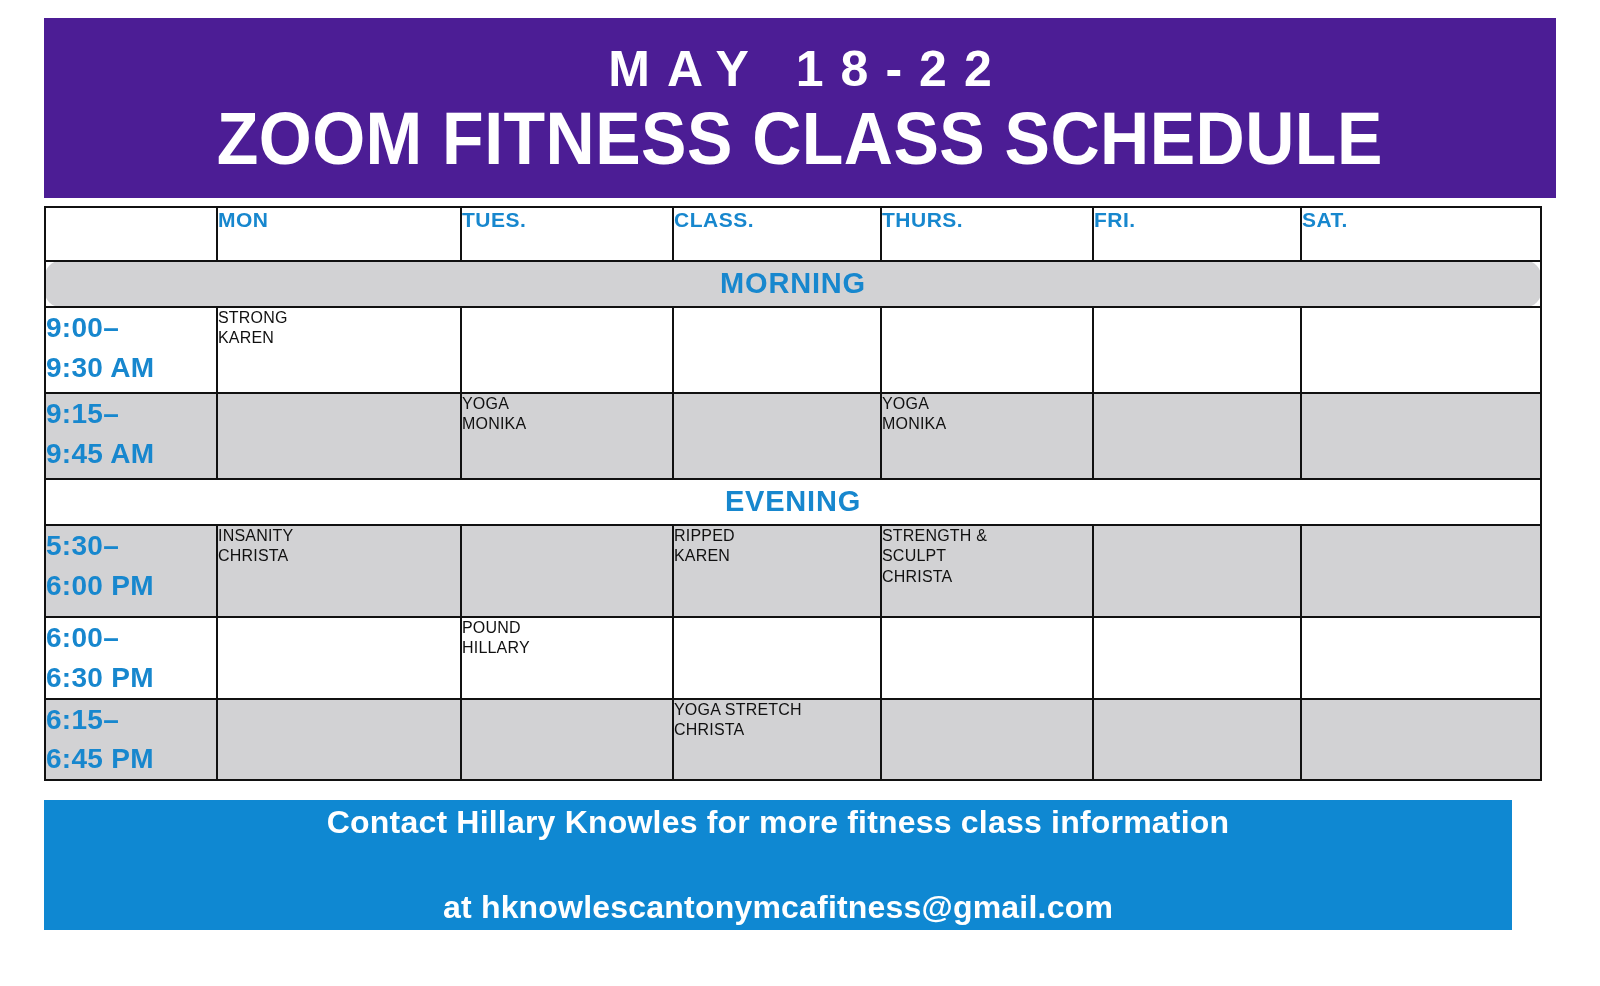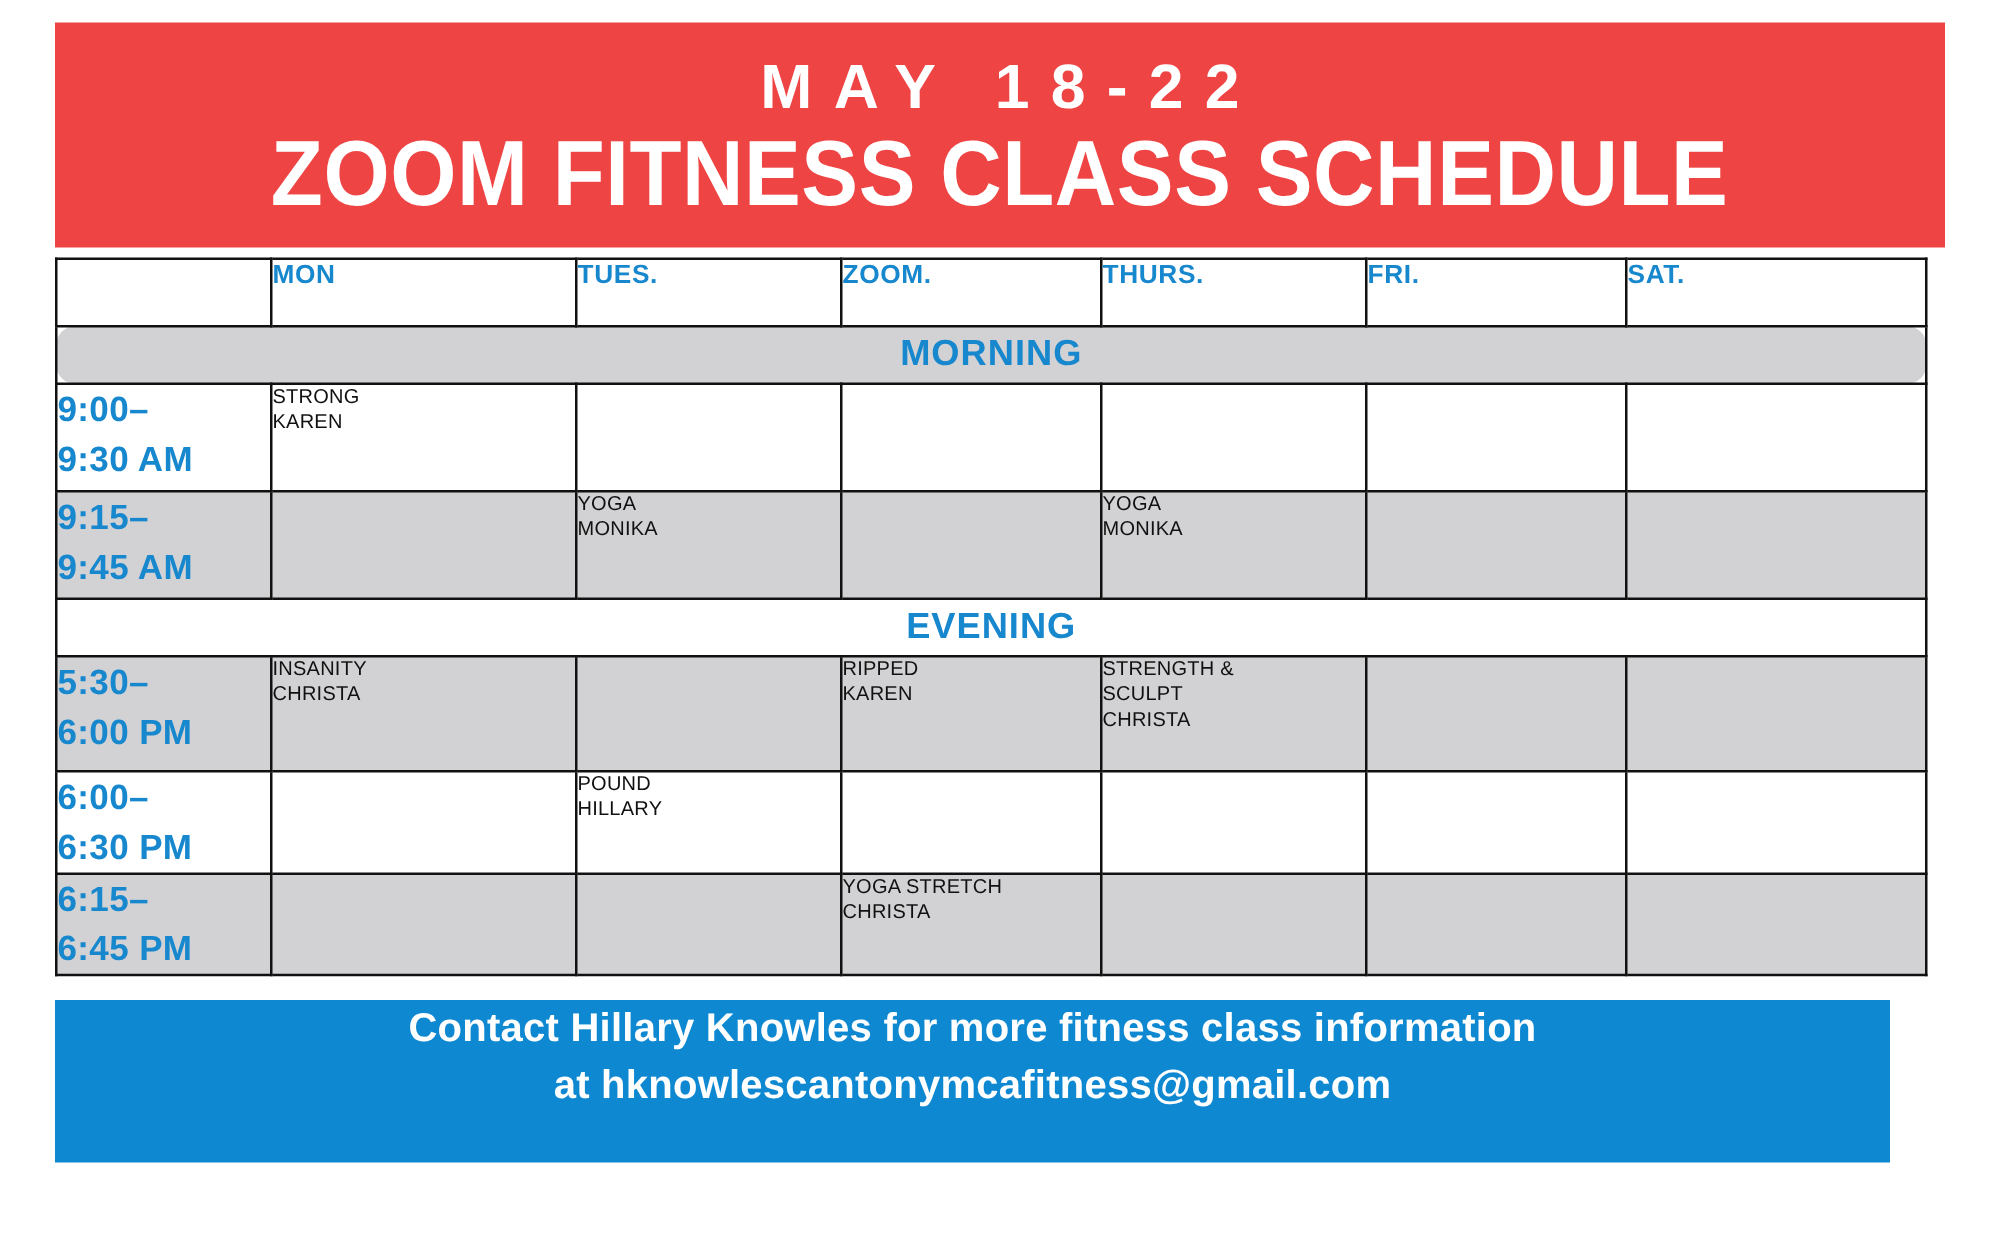--- a/index.html
+++ b/index.html
@@ -23,21 +23,21 @@
     background: #ffffff;
   }
 
   
   .header-banner {
     position: absolute;
     left: 44px;
     top: 18px;
     width: 1512px;
     height: 180px;
-    background: #ef4444;
+    background: #4c1d95;
     display: flex;
     flex-direction: column;
     align-items: center;
     justify-content: center;
     padding-top: 4px;
   }
   .header-dates {
     color: #ffffff;
     font-family: "Liberation Sans", sans-serif;
     font-size: 50px;
@@ -145,21 +145,21 @@
   .footer-banner {
     position: absolute;
     left: 44px;
     top: 800px;
     width: 1468px;
     height: 130px;
     background: #0f88d2;
     display: flex;
     flex-direction: column;
     align-items: center;
-    justify-content: flex-start;
+    justify-content: space-between;
   }
   .footer-line {
     color: #ffffff;
     font-family: "Liberation Sans Narrow", "Liberation Sans", sans-serif;
     font-size: 32px;
     font-weight: bold;
     line-height: 1.42;
     letter-spacing: 0.2px;
     white-space: nowrap;
   }
@@ -183,21 +183,21 @@
       <col class="c-day4">
         <col class="c-day5">
         <col class="c-day6">
     </colgroup>
     <tbody>
 
       <tr class="hdr-row">
         <td class="day-head"></td>
         <td class="day-head">MON</td>
         <td class="day-head">TUES.</td>
-        <td class="day-head">ZOOM.</td>
+        <td class="day-head">CLASS.</td>
         <td class="day-head">THURS.</td>
         <td class="day-head">FRI.</td>
         <td class="day-head">SAT.</td>
       </tr>
 
       <tr class="section-row shaded">
         <td colspan="7">MORNING</td>
       </tr>
 
       <tr class="row-plain r-tall">

